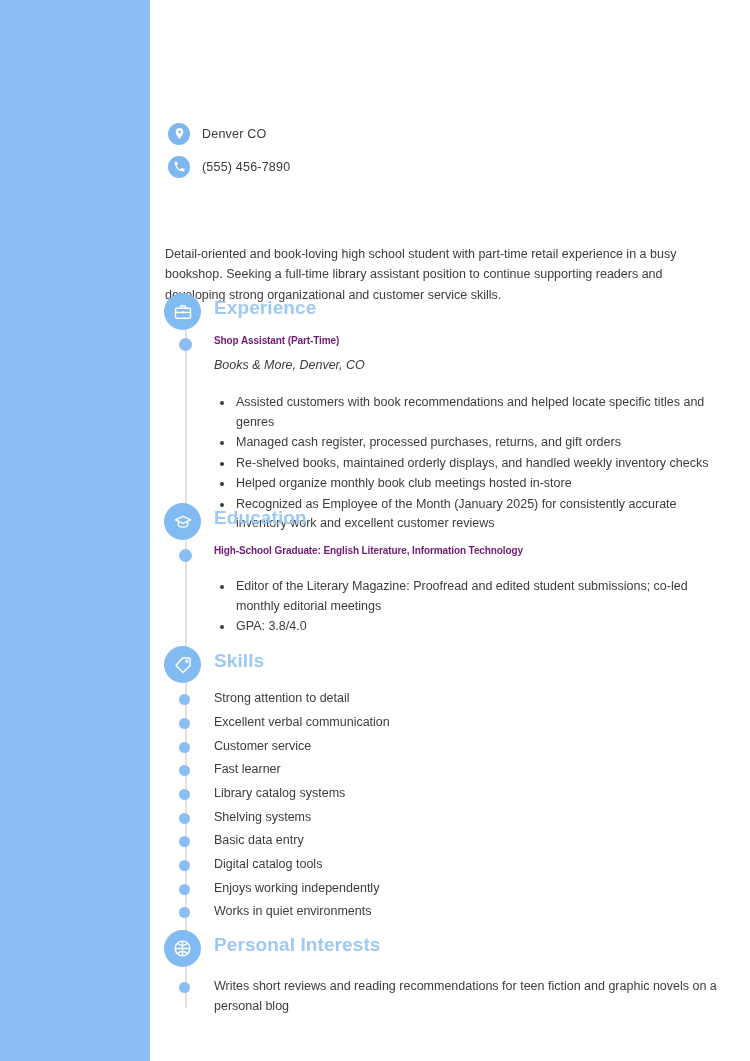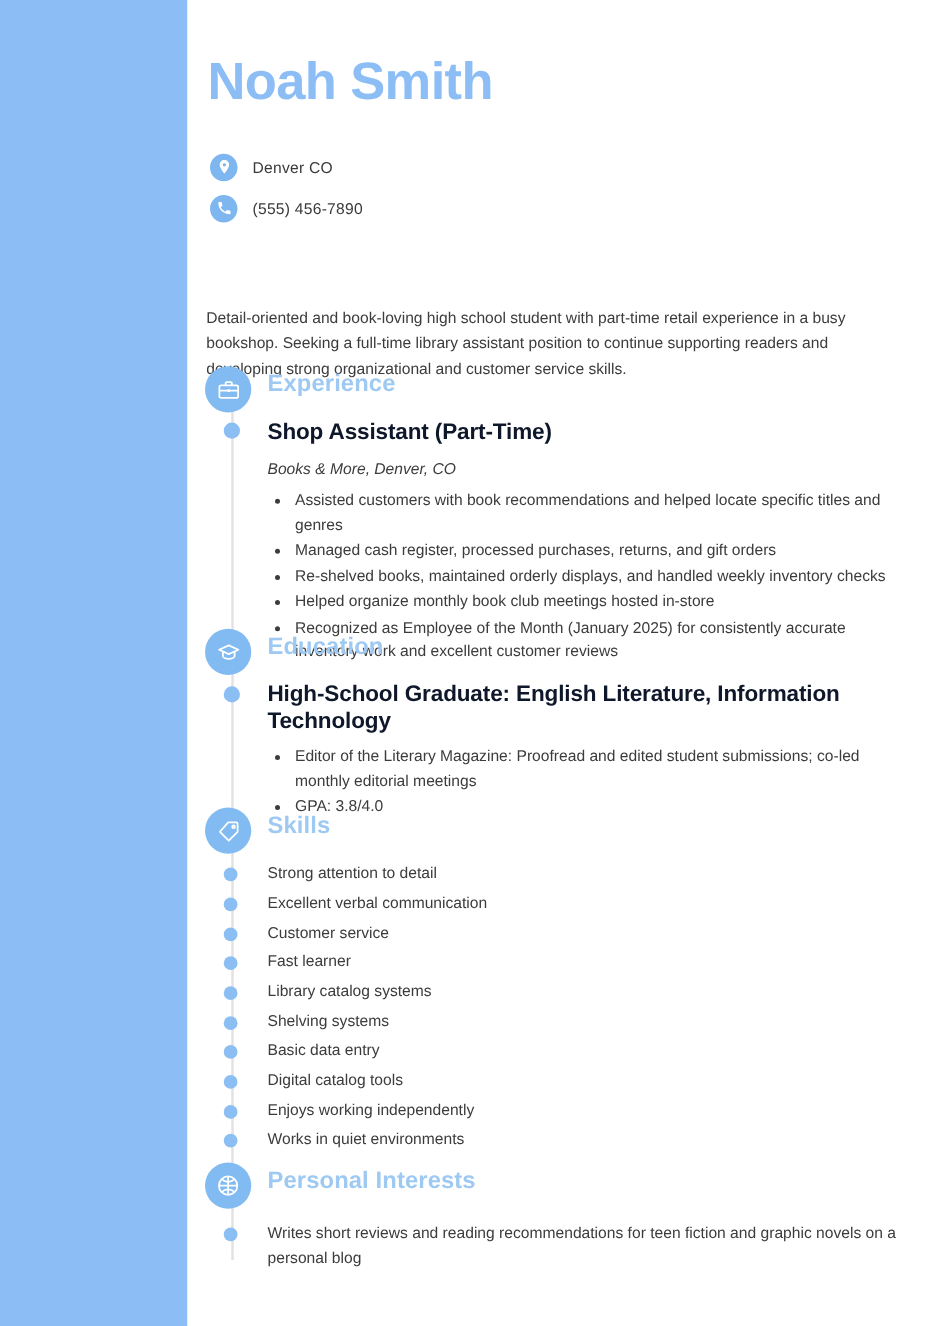--- a/index.html
+++ b/index.html
@@ -138,33 +138,33 @@
   }
   .node {
     position: absolute;
     left: 29px;
     width: 13px;
     height: 13px;
     border-radius: 50%;
     background: #8bbff3;
   }
   .entry-title {
-    font-size: 18px;
+    font-size: 10px;
     font-weight: bold;
-    color: #0f172a;
+    color: #701a75;
     letter-spacing: -0.1px;
   }
   .entry-sub {
     font-size: 12.5px;
     font-style: italic;
     color: #3c3c3c;
     margin-top: 12px;
   }
   ul.bullets {
-    margin: 9px 0 0 0;
+    margin: 21px 0 0 0;
     padding-left: 20px;
     list-style: disc;
   }
   ul.bullets li {
     font-size: 12.5px;
     line-height: 1.56;
     color: #3c3c3c;
     margin-bottom: 1px;
     padding-left: 2px;
   }
@@ -203,21 +203,20 @@
 <div class="page">
 
   <div class="sidebar"></div>
 
   <div class="side-date" style="top:341px;">2024-07 · Current</div>
 
   <div class="side-date" style="top:550px;">2025-01</div>
 
   <div class="main">
 
-    <div class="name">Noah Smith</div>
 
     <div class="contact">
 
       <div class="contact-row">
         <span class="circ-icon">
           <svg width="13" height="13" viewBox="0 0 24 24" fill="#ffffff">
             <path d="M12 2C8.1 2 5 5.1 5 9c0 5.2 7 13 7 13s7-7.8 7-13c0-3.9-3.1-7-7-7zm0 9.5A2.5 2.5 0 1 1 12 6.5a2.5 2.5 0 0 1 0 5z"></path>
           </svg>
         </span>
         <span class="contact-text">Denver CO</span>

